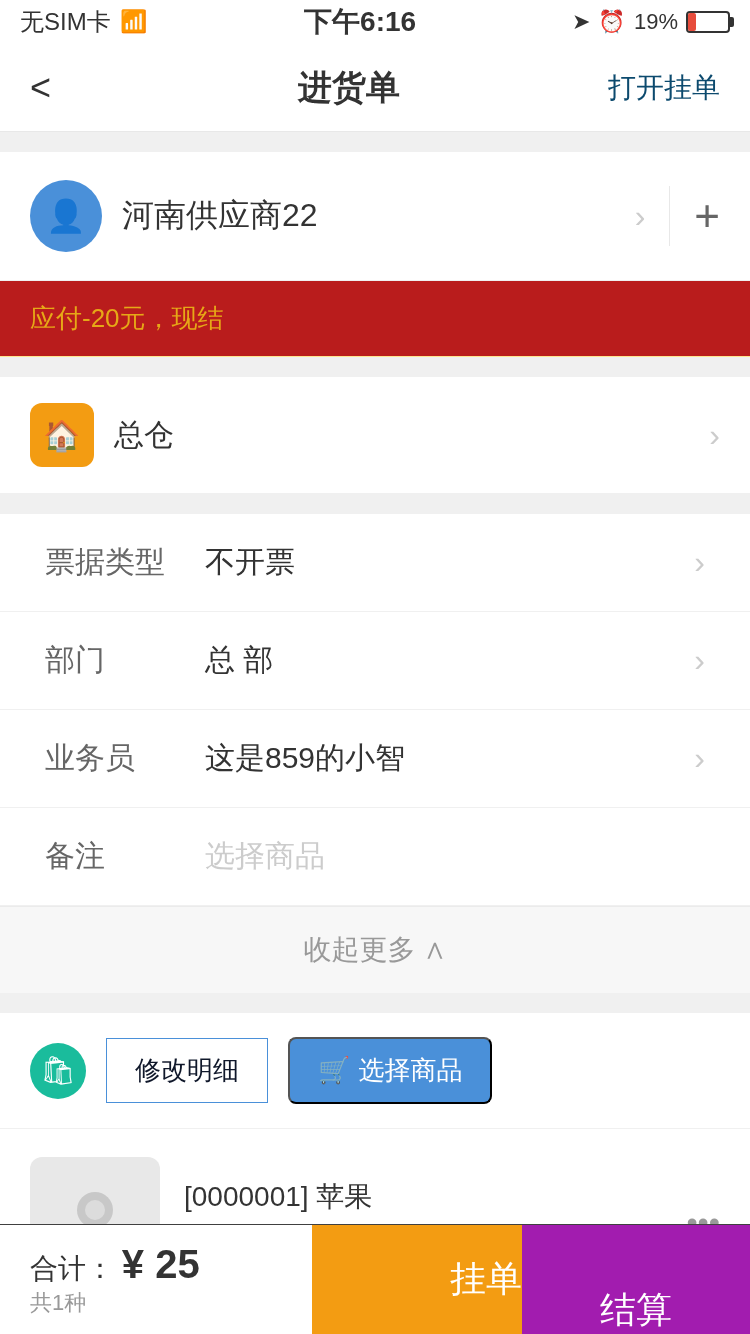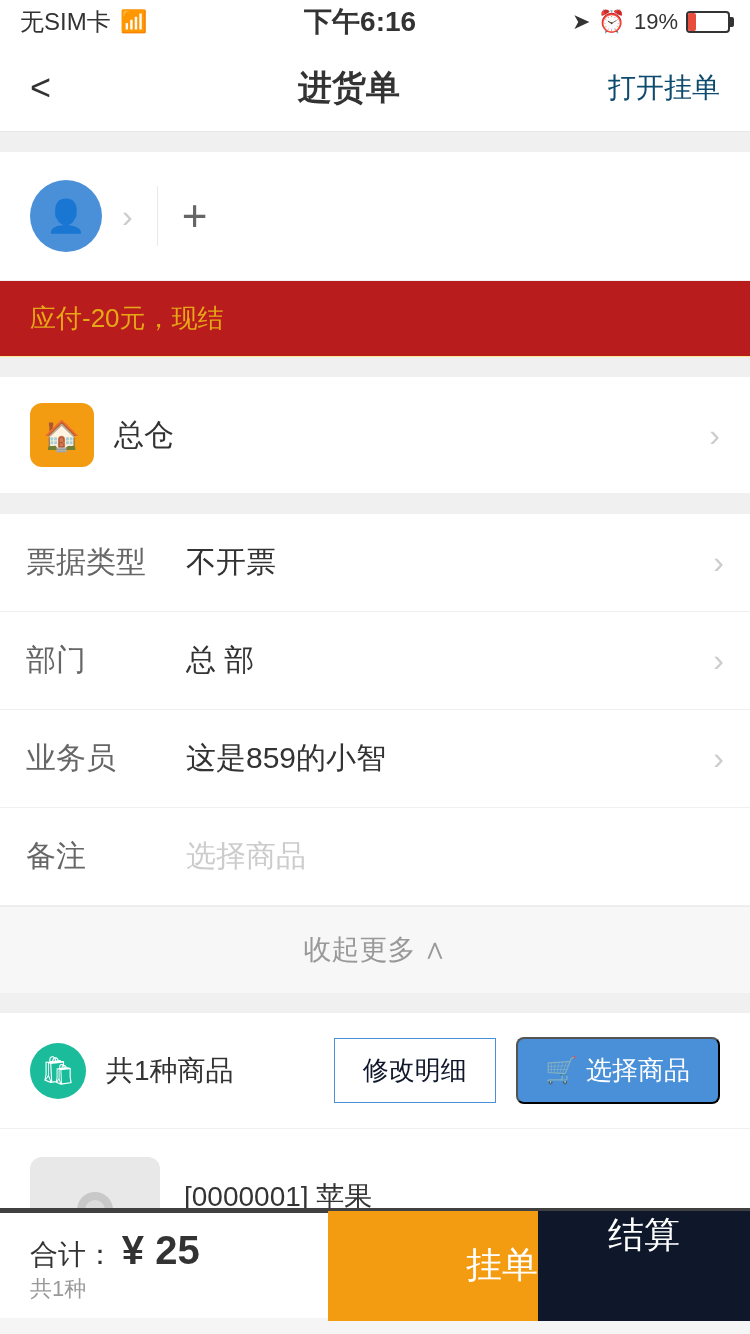--- a/index.html
+++ b/index.html
@@ -110,21 +110,21 @@
       background: #f39c12;
       display: flex; align-items: center; justify-content: center;
       color: #fff; font-size: 30px; margin-right: 20px; flex-shrink: 0;
     }
     .row-label { flex: 1; font-size: 30px; color: #333; }
 
     
     .form-row {
       display: flex;
       align-items: center;
-      padding: 28px 26px;
+      padding: 28px 45px;
       background: #fff;
       border-bottom: 1px solid #f0f0f0;
     }
     .form-key {
       font-size: 30px;
       color: #666;
       width: 140px;
       flex-shrink: 0;
     }
     .form-value {
@@ -205,44 +205,44 @@
     .product-thumb svg { width: 80px; height: 80px; opacity: 0.4; }
     .product-info { flex: 1; }
     .product-name { font-size: 28px; color: #333; margin-bottom: 12px; }
     .product-price { font-size: 28px; color: #333; }
     .product-price .highlight { color: #4a90d9; }
     .product-more { font-size: 32px; color: #999; cursor: pointer; }
 
     
     .footer {
       position: fixed;
-      bottom: 16px;
+      bottom: 0;
       width: 750px;
       display: flex;
       align-items: center;
       height: 110px;
       background: #fff;
-      border-top: 5px solid #404040;
+      border-top: 1px solid #404040;
     }
     .footer-total {
       flex: 1;
       padding: 0 30px;
     }
     .btn-hang {
       width: 210px;
       height: 110px;
       background: #f39c12;
       display: flex; align-items: center; justify-content: flex-end;
       font-size: 36px; color: #fff; cursor: pointer;
     }
     .btn-settle {
-      width: 212px;
+      width: 228px;
       height: 110px;
-      background: #0f172a;
-      display: flex; align-items: flex-start; justify-content: center;
+      background: #a21caf;
+      display: flex; align-items: flex-end; justify-content: center;
       font-size: 36px; color: #fff; cursor: pointer;
     }
 
     .wifi-icon { font-size: 22px; }
   </style>
 </head>
 <body>
 
 <div class="status-bar">
   <div class="status-left">
@@ -266,20 +266,21 @@
   <span class="nav-right">打开挂单</span>
 </div>
 
 <div class="divider-block"></div>
 
 <div class="section">
   <div class="supplier-row">
     <div class="supplier-avatar">
       <span>👤</span>
     </div>
+    <span class="supplier-name">河南供应商22</span>
     <span class="chevron">›</span>
     <div class="divider-v"></div>
     <span class="plus-btn">+</span>
   </div>
   <div class="notice-bar">
     <span>应付-20元，现结</span>
   </div>
 </div>
 
 <div class="divider-block"></div>
@@ -326,21 +327,20 @@
   <span class="collapse-text">收起更多 ∧</span>
 </div>
 
 <div class="divider-block"></div>
 
 <div class="section">
   <div class="products-header">
     <div class="products-icon">
       <span>🛍</span>
     </div>
-    <span class="products-count">共1种商品</span>
     <button class="btn-outline">修改明细</button>
     <button class="btn-primary">
       <span>🛒</span>
       <span>选择商品</span>
     </button>
   </div>
 
   <div class="product-item">
     <div class="product-thumb">
       <svg viewBox="0 0 80 80" xmlns="http://www.w3.org/2000/svg">

